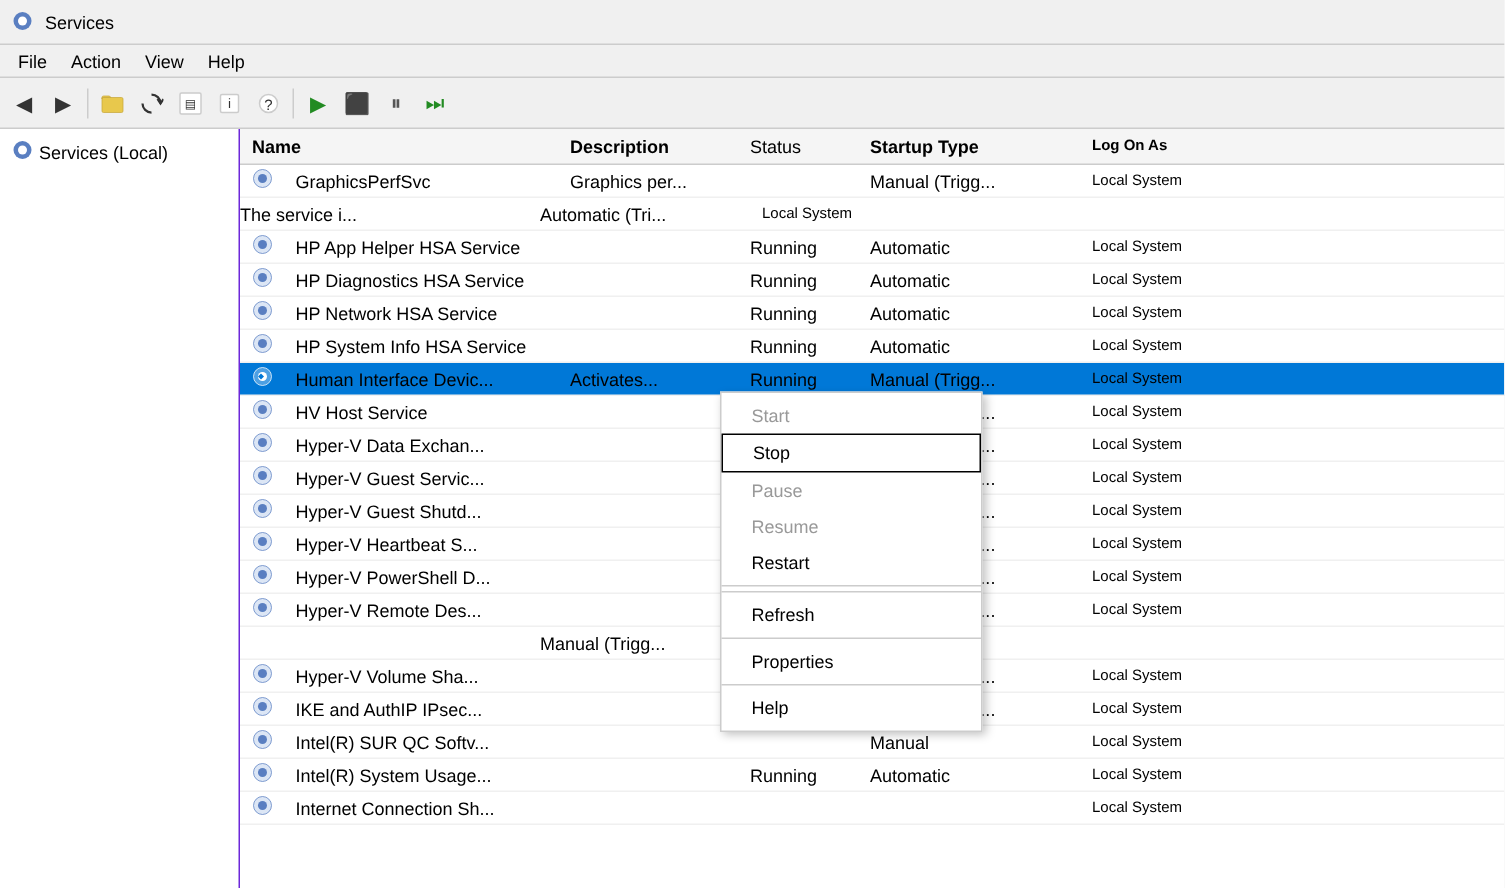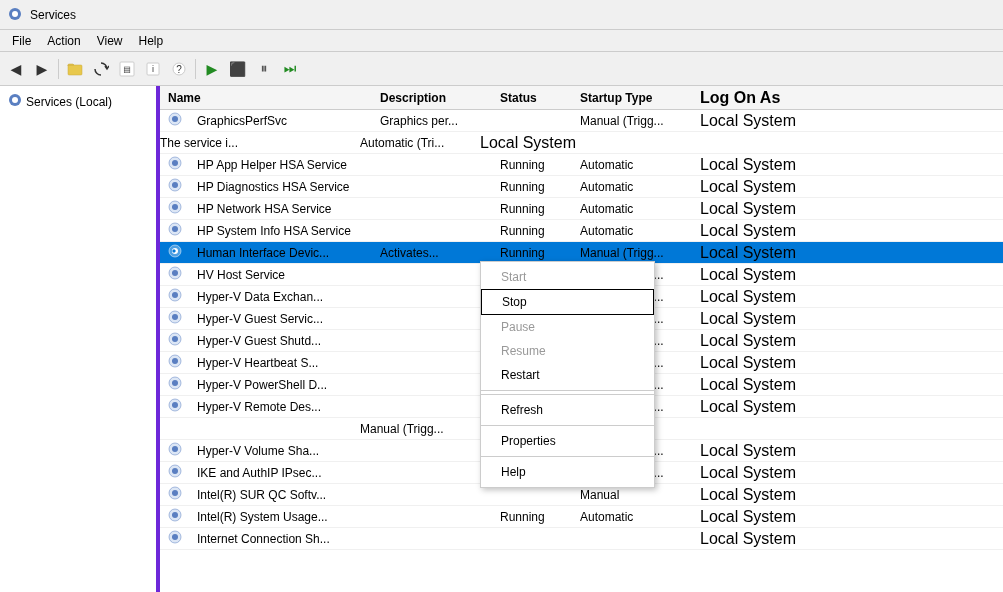--- a/index.html
+++ b/index.html
@@ -70,21 +70,21 @@
     
     .main-area {
       display: flex;
       height: calc(592px - 30px - 22px - 34px);
     }
 
     
     .left-panel {
       width: 160px;
       background: white;
-      border-right: 4px solid #6d28d9;
+      border-right: 1px solid #6d28d9;
       padding: 4px;
     }
     .left-panel-item {
       display: flex;
       align-items: center;
       gap: 4px;
       padding: 3px 4px;
       cursor: pointer;
       font-size: 12px;
     }
@@ -100,23 +100,23 @@
     
     .table-header {
       display: flex;
       background: #f5f5f5;
       border-bottom: 1px solid #ccc;
       height: 24px;
       align-items: center;
     }
     .col-name { width: 220px; padding-left: 8px; font-weight: 600; font-size: 12px; color: #000; }
     .col-desc { width: 120px; font-weight: 600; font-size: 12px; color: #000; }
-    .col-status { width: 80px; font-weight: 700; font-size: 12px; color: #000; }
+    .col-status { width: 80px; font-weight: 400; font-size: 12px; color: #000; }
     .col-startup { width: 120px; font-weight: 600; font-size: 12px; color: #000; }
-    .col-logon { width: 120px; font-weight: 600; font-size: 16px; color: #000; }
+    .col-logon { width: 120px; font-weight: 600; font-size: 10px; color: #000; margin-left: 28px; }
 
     
     .services-list {
       overflow-y: auto;
       height: calc(100% - 24px);
     }
     .service-row {
       display: flex;
       align-items: center;
       height: 22px;

